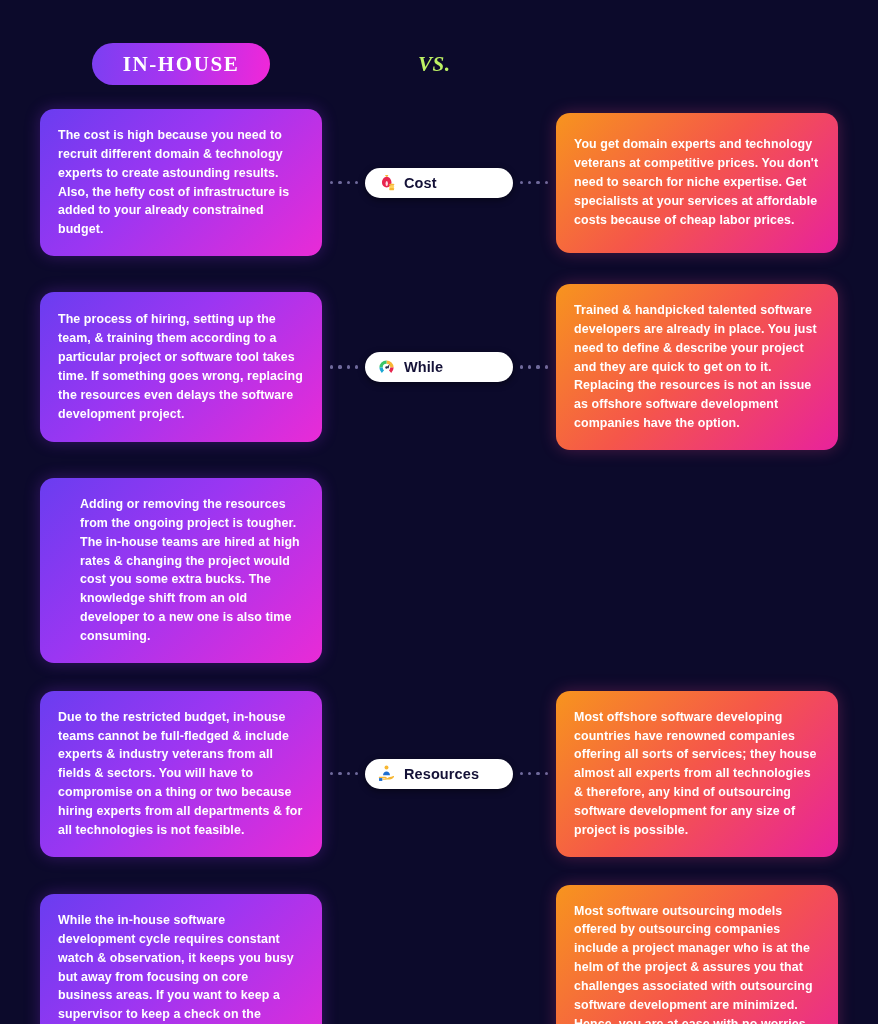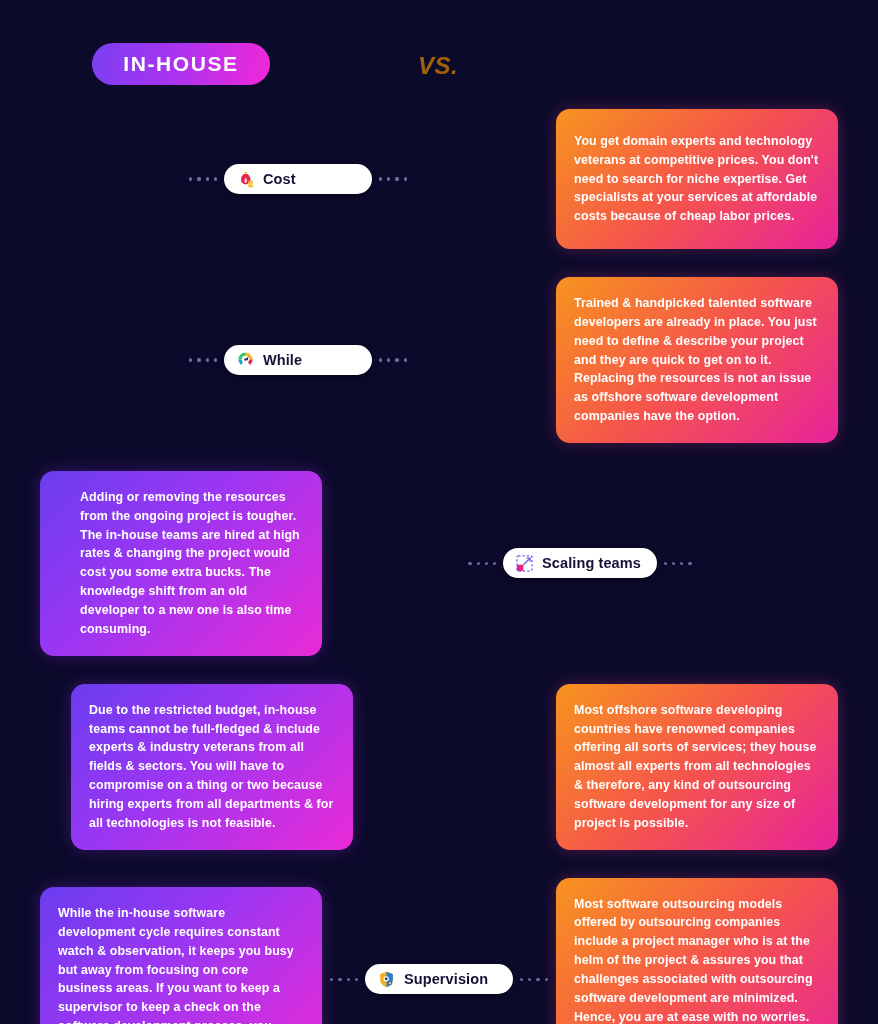--- a/index.html
+++ b/index.html
@@ -16,20 +16,21 @@
     font-family: "Liberation Sans", sans-serif;
     position: relative;
   }
 
   
   .header {
     position: relative;
     height: 100px;
     display: flex;
     align-items: center;
+    font-family: Liberation Serif, serif;
   }
 
   .pill-head {
     position: absolute;
     height: 42px;
     border-radius: 21px;
     display: flex;
     align-items: center;
     justify-content: center;
     font-size: 21px;
@@ -49,24 +50,24 @@
     left: 581px;
     top: 43px;
     width: 229px;
     background: linear-gradient(100deg, #f7941e 0%, #f5643c 48%, #e5229b 100%);
   }
 
   .vs-label {
     position: absolute;
     left: 418px;
     top: 52px;
-    font-size: 24px;
+    font-size: 21px;
     font-weight: bold;
     font-style: italic;
-    color: #a16207;
+    color: #bef264;
     letter-spacing: 0.5px;
   }
 
   
   .rows { position: relative; }
 
   .row {
     position: relative;
     display: flex;
     align-items: center;
@@ -149,38 +150,39 @@
     width: 19px;
     height: 19px;
     flex-shrink: 0;
     display: block;
   }
 
   
   .row-1 .card { min-height: 140px; }
   .row-2 .card { min-height: 150px; }
   .row-3 .card { min-height: 152px; padding-left: 40px; }
-  .row-4 .card { min-height: 148px; margin-left: 31px; }
+  .row-4 .card { min-height: 148px; }
   .row-5 .card { min-height: 150px; }
 
   .rows { padding-top: 9px; }
 </style>
 </head>
 <body>
 
 <div class="header">
   <div class="pill-head pill-inhouse">IN-HOUSE</div>
 
   <div class="vs-label">VS.</div>
 
 </div>
 
 <div class="rows">
 
   <div class="row row-1">
+    <div class="card card-left">The cost is high because you need to recruit different domain &amp; technology experts to create astounding results. Also, the hefty cost of infrastructure is added to your already constrained budget.</div>
 
     <div class="connector">
       <div class="dots">
         <i></i>
           <i></i>
           <i></i>
           <i></i>
       </div>
       <div class="center-pill">
         <svg class="center-icon" viewBox="0 0 24 24">
@@ -198,20 +200,21 @@
           <i></i>
           <i></i>
           <i></i>
       </div>
     </div>
 
     <div class="card card-right">You get domain experts and technology veterans at competitive prices. You don't need to search for niche expertise. Get specialists at your services at affordable costs because of cheap labor prices.</div>
   </div>
 
   <div class="row row-2">
+    <div class="card card-left">The process of hiring, setting up the team, &amp; training them according to a particular project or software tool takes time. If something goes wrong, replacing the resources even delays the software development project.</div>
 
     <div class="connector">
       <div class="dots">
         <i></i>
           <i></i>
           <i></i>
           <i></i>
       </div>
       <div class="center-pill">
         <svg class="center-icon" viewBox="0 0 24 24">
@@ -232,77 +235,54 @@
           <i></i>
       </div>
     </div>
 
     <div class="card card-right">Trained &amp; handpicked talented software developers are already in place. You just need to define &amp; describe your project and they are quick to get on to it. Replacing the resources is not an issue as offshore software development companies have the option.</div>
   </div>
 
   <div class="row row-3">
     <div class="card card-left">Adding or removing the resources from the ongoing project is tougher. The in-house teams are hired at high rates &amp; changing the project would cost you some extra bucks. The knowledge shift from an old developer to a new one is also time consuming.</div>
 
+
+  </div>
+
+  <div class="row row-4">
+    <div class="card card-left">Due to the restricted budget, in-house teams cannot be full-fledged &amp; include experts &amp; industry veterans from all fields &amp; sectors. You will have to compromise on a thing or two because hiring experts from all departments &amp; for all technologies is not feasible.</div>
+
     <div class="connector">
       <div class="dots">
         <i></i>
           <i></i>
           <i></i>
           <i></i>
       </div>
       <div class="center-pill">
         <svg class="center-icon" viewBox="0 0 24 24">
-          <rect x="2.5" y="2.5" width="19" height="19" rx="1.5" fill="none" stroke="#6c63e8" stroke-width="1.6" stroke-dasharray="3 2.4"></rect>
-          <rect x="2.5" y="13.5" width="8" height="8" fill="#e8258c"></rect>
-          <path d="M20 4.4v5.4h-1.7V7.3l-7 7-1.2-1.2 7-7h-2.5V4.4z" fill="#6c63e8"></path>
+          <circle cx="12" cy="4.4" r="2.5" fill="#f7b733"></circle>
+          <path d="M7.6 14.2c0-2.9 2-4.8 4.4-4.8s4.4 1.9 4.4 4.8z" fill="#1f6fd0"></path>
+          <path d="M3 16.8h7.2c.9 0 1.5.5 1.5 1.1s-.6 1.1-1.5 1.1H7.4" fill="none" stroke="#f7b733" stroke-width="1.5" stroke-linecap="round"></path>
+          <path d="M2.6 17.8h4.1v3.6H2.6z" fill="#1f6fd0"></path>
+          <path d="M10 19.6h5.8c2.6 0 4.3-1.4 5.6-3.1.5-.7-.3-1.6-1.1-1.2-1.7.9-3.3 1.5-5.3 1.5" fill="#f7b733"></path>
         </svg>
-        <span class="label">Scaling teams</span>
+        <span class="label">Resources</span>
       </div>
       <div class="dots">
         <i></i>
           <i></i>
           <i></i>
           <i></i>
       </div>
     </div>
-
-  </div>
-
-  <div class="row row-4">
-    <div class="card card-left">Due to the restricted budget, in-house teams cannot be full-fledged &amp; include experts &amp; industry veterans from all fields &amp; sectors. You will have to compromise on a thing or two because hiring experts from all departments &amp; for all technologies is not feasible.</div>
-
 
     <div class="card card-right">Most offshore software developing countries have renowned companies offering all sorts of services; they house almost all experts from all technologies &amp; therefore, any kind of outsourcing software development for any size of project is possible.</div>
   </div>
 
   <div class="row row-5">
     <div class="card card-left">While the in-house software development cycle requires constant watch &amp; observation, it keeps you busy but away from focusing on core business areas. If you want to keep a supervisor to keep a check on the software development process, you need to shell out extra bucks.</div>
 
-    <div class="connector">
-      <div class="dots">
-        <i></i>
-          <i></i>
-          <i></i>
-          <i></i>
-      </div>
-      <div class="center-pill">
-        <svg class="center-icon" viewBox="0 0 24 24">
-          <path d="M12 2.2l8 2.8v7c0 4.5-3.3 8.1-8 9.8-4.7-1.7-8-5.3-8-9.8v-7z" fill="#f2b01e"></path>
-          <path d="M12 2.2l8 2.8v7c0 4.5-3.3 8.1-8 9.8z" fill="#2b7fd4"></path>
-          <circle cx="11.6" cy="11.2" r="3.4" fill="#ffffff"></circle>
-          <circle cx="11.6" cy="11.2" r="1.7" fill="#2b2b4a"></circle>
-          <circle cx="16.4" cy="16.6" r="2.6" fill="#57606f"></circle>
-          <circle cx="16.4" cy="16.6" r="1.1" fill="#ffffff"></circle>
-        </svg>
-        <span class="label">Supervision</span>
-      </div>
-      <div class="dots">
-        <i></i>
-          <i></i>
-          <i></i>
-          <i></i>
-      </div>
-    </div>
 
     <div class="card card-right">Most software outsourcing models offered by outsourcing companies include a project manager who is at the helm of the project &amp; assures you that challenges associated with outsourcing software development are minimized. Hence, you are at ease with no worries. You can ultimately focus on other core areas.</div>
   </div>
 
 </div>
 
 </body></html>

